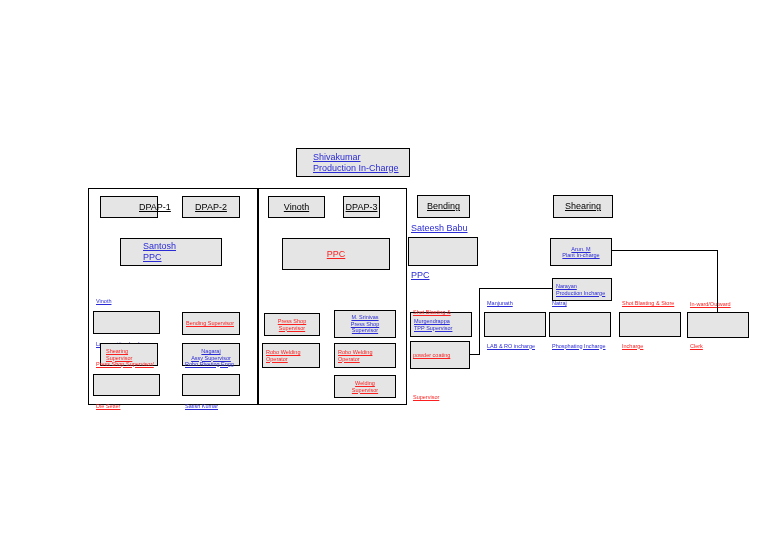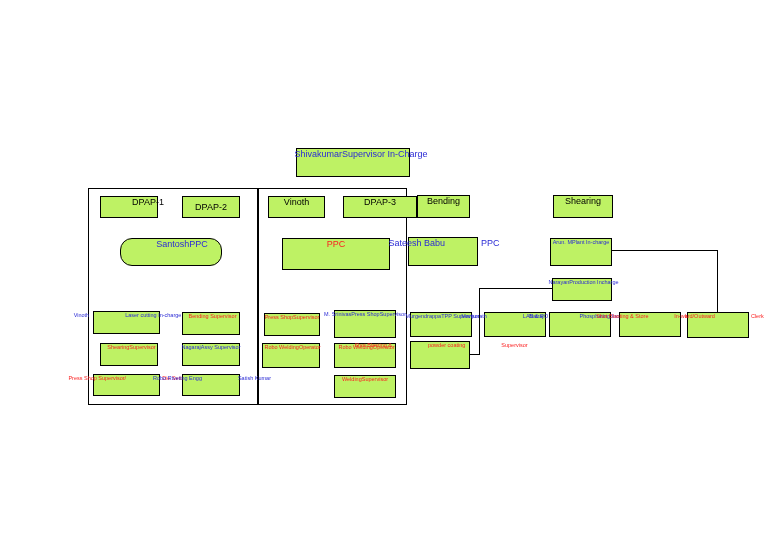--- a/index.html
+++ b/index.html
@@ -14,25 +14,26 @@
     width:768px;height:543px;
     background:var(--page);
     font-family:"Liberation Sans", sans-serif;
     outline:1px solid #e3e3e3;
     overflow:hidden;
   }
   .box{
     position:absolute;
     box-sizing:border-box;
     border:1px solid var(--line);
-    background:#bef264;
+    background:#e5e5e5;
     display:flex;
-    flex-direction:row;
+    flex-direction:column;
     justify-content:center;
     line-height:1.18;
+    text-decoration:underline;
   }
   .group{
     position:absolute;
     box-sizing:border-box;
     border:1px solid var(--line);
     background:transparent;
   }
   .conn{position:absolute;background:var(--line);}
   .fs-md{font-size:9px;}
   .fs-sm{font-size:5.5px;}
@@ -47,46 +48,46 @@
   .pl22{padding-left:22px;}
   .ln{display:block;white-space:nowrap;}
 </style>
 </head>
 <body>
 
 <div id="canvas">
 
   <div class="box fs-md c-blue pl16" style="left:296px;top:148px;width:114px;height:29px;">
     <span class="ln">Shivakumar</span>
-    <span class="ln">Supervisor In-Charge</span>
+    <span class="ln">Production In-Charge</span>
   </div>
 
   <div class="group" style="left:88px;top:188px;width:170px;height:217px;"></div>
   <div class="group" style="left:258px;top:188px;width:149px;height:217px;"></div>
 
   <div class="box fs-md c-black ta-c" style="left:100px;top:196px;width:58px;height:22px;padding-left:38px;">
     <span class="ln">DPAP-1</span>
   </div>
   <div class="box fs-md c-black ta-c" style="left:182px;top:196px;width:58px;height:22px;align-items:center;">
     <span class="ln">DPAP-2</span>
   </div>
   <div class="box fs-md c-black ta-c" style="left:268px;top:196px;width:57px;height:22px;">
     <span class="ln">Vinoth</span>
   </div>
-  <div class="box fs-md c-black ta-c" style="left:343px;top:196px;width:74px;height:22px;">
+  <div class="box fs-md c-black ta-c" style="left:343px;top:196px;width:37px;height:22px;">
     <span class="ln">DPAP-3</span>
   </div>
   <div class="box fs-md c-black ta-c" style="left:417px;top:195px;width:53px;height:23px;">
     <span class="ln">Bending</span>
   </div>
   <div class="box fs-md c-black ta-c" style="left:553px;top:195px;width:60px;height:23px;">
     <span class="ln">Shearing</span>
   </div>
 
-  <div class="box fs-md c-blue pl22" style="left:120px;top:238px;width:102px;height:28px;border-radius:12px;">
+  <div class="box fs-md c-blue pl22" style="left:120px;top:238px;width:102px;height:28px;">
     <span class="ln">Santosh</span>
     <span class="ln">PPC</span>
   </div>
   <div class="box fs-md c-red ta-c" style="left:282px;top:238px;width:108px;height:32px;">
     <span class="ln">PPC</span>
   </div>
   <div class="box fs-md c-blue pl2" style="left:408px;top:237px;width:70px;height:29px;">
     <span class="ln">Sateesh Babu</span>
     <span class="ln">PPC</span>
   </div>

